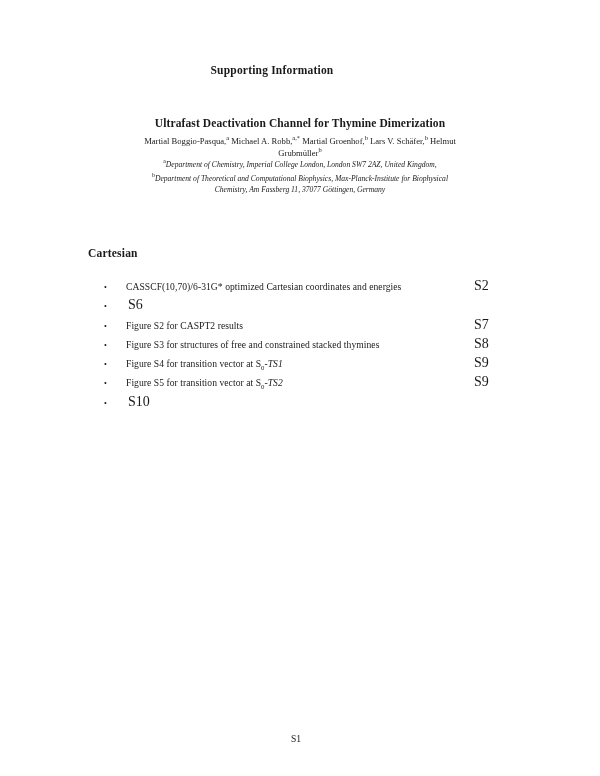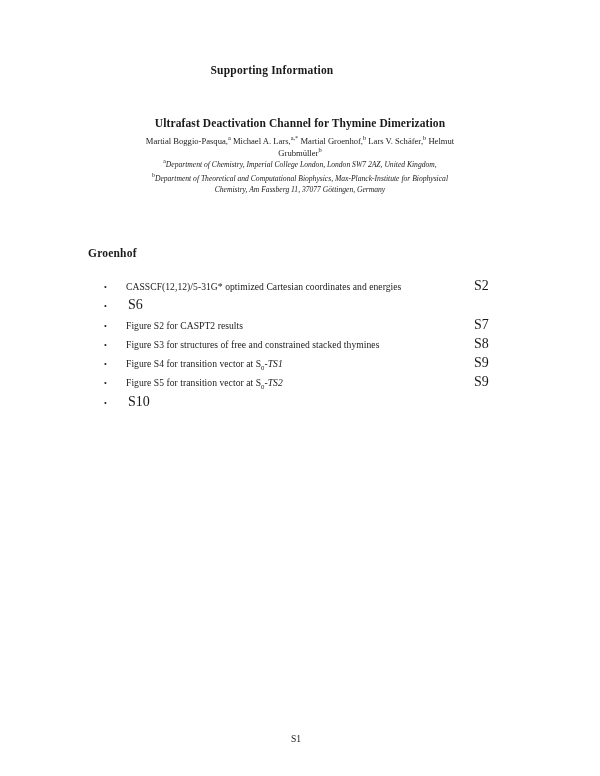--- a/index.html
+++ b/index.html
@@ -147,36 +147,36 @@
 </head>
 <body>
 
 <div class="page">
 
   <div class="si-header">Supporting Information</div>
 
   <div class="title-block">
     <div class="doc-title">Ultrafast Deactivation Channel for Thymine Dimerization</div>
     <div class="authors">
-      <span id="author-line-1"><span>Martial Boggio-Pasqua,</span><sup>a</sup><span> Michael A. Lars,</span><sup>a,*</sup><span> Martial Groenhof,</span><sup>b</sup><span> Lars V. Schäfer,</span><sup>b</sup><span> Helmut</span></span><br>
+      <span id="author-line-1"><span>Martial Boggio-Pasqua,</span><sup>a</sup><span> Michael A. Robb,</span><sup>a,*</sup><span> Martial Groenhof,</span><sup>b</sup><span> Lars V. Schäfer,</span><sup>b</sup><span> Helmut</span></span><br>
       <span id="author-line-2"><span>Grubmüller</span><sup>b</sup></span>
     </div>
   </div>
 
   <div class="affils">
     <div class="affil" id="affil-0"><sup>a</sup><span>Department of Chemistry, Imperial College London, London SW7 2AZ, United Kingdom,</span></div>
     <div class="affil" id="affil-1"><sup>b</sup><span>Department of Theoretical and Computational Biophysics, Max-Planck-Institute for Biophysical</span><br><span>Chemistry, Am Fassberg 11, 37077 Göttingen, Germany</span></div>
   </div>
 
-  <div class="contents-heading">Groenhof</div>
+  <div class="contents-heading">Cartesian</div>
 
   <div class="toc" id="toc">
       <div class="toc-row">
         <span class="toc-bullet">•</span>
-        <span class="toc-label">CASSCF(12,12)/5-31G* optimized Cartesian coordinates and energies</span>
+        <span class="toc-label">CASSCF(10,70)/6-31G* optimized Cartesian coordinates and energies</span>
         <span class="toc-page">S2</span>
       </div>
       <div class="toc-row">
         <span class="toc-bullet">•</span>
         <span class="toc-page">S6</span>
       </div>
       <div class="toc-row">
         <span class="toc-bullet">•</span>
         <span class="toc-label">Figure S2 for CASPT2 results</span>
         <span class="toc-page">S7</span>

